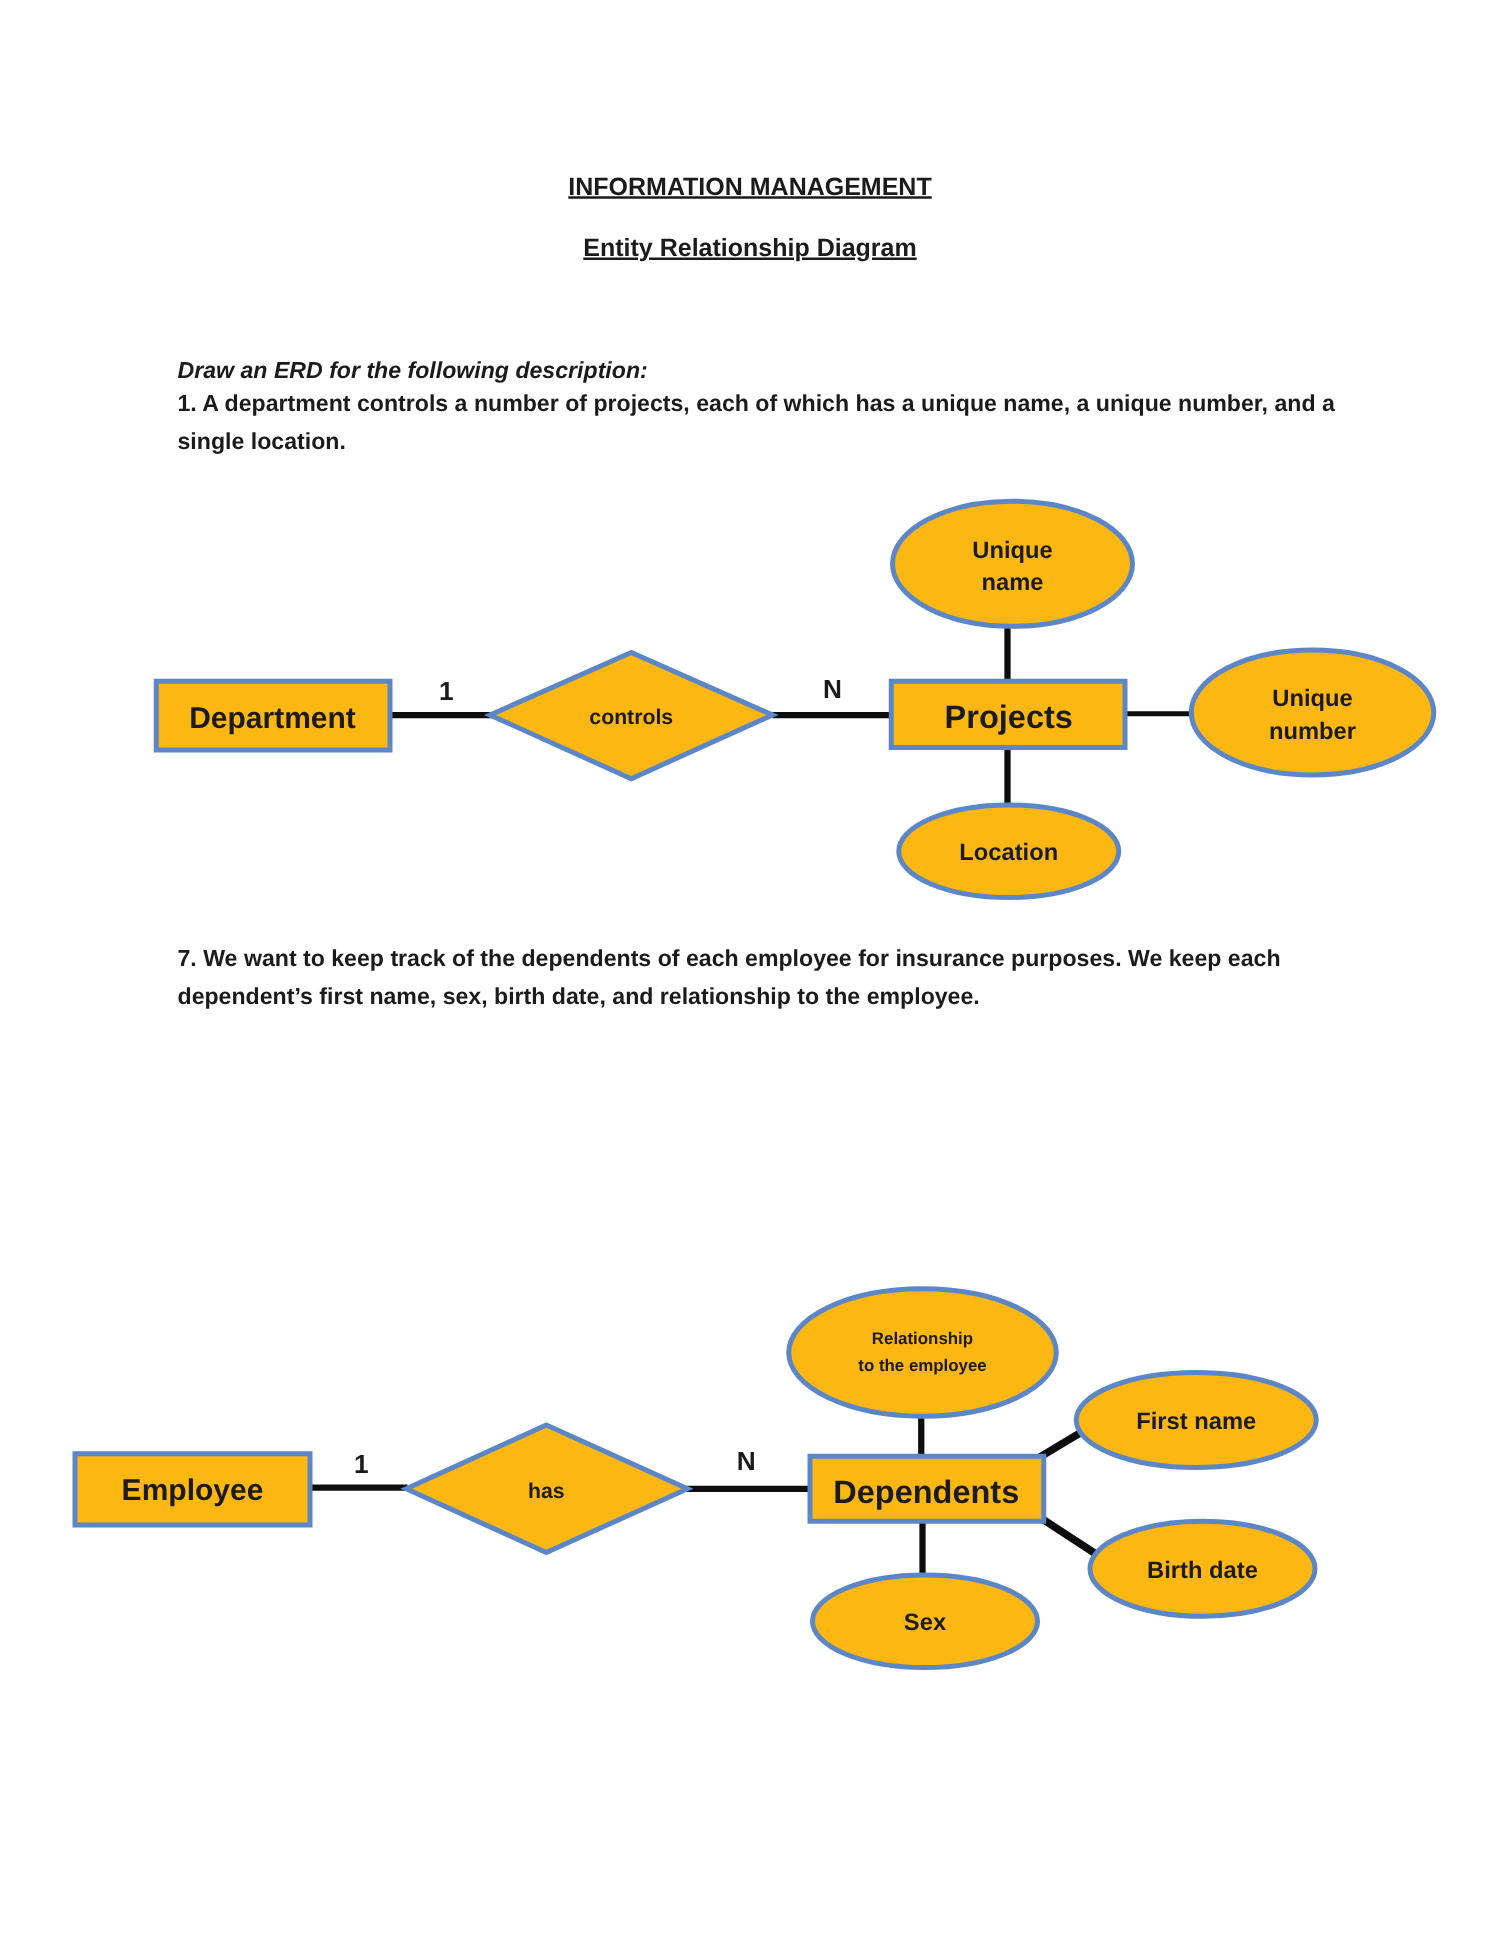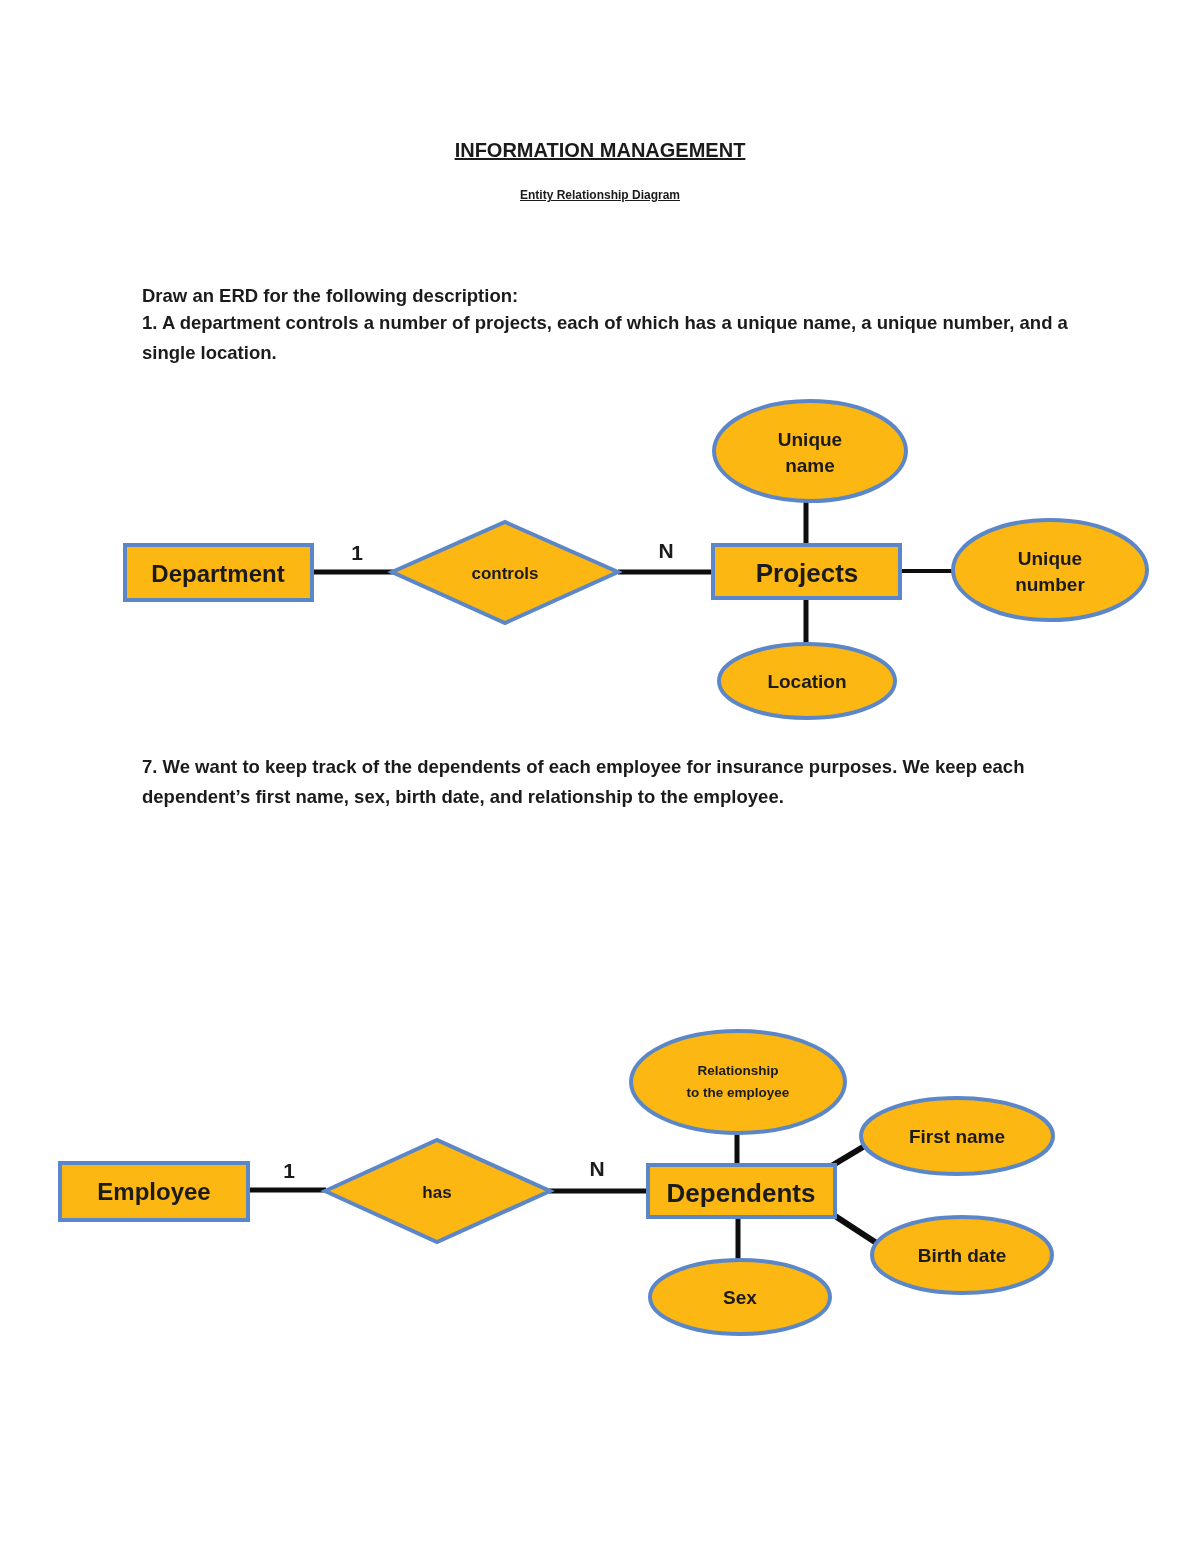--- a/index.html
+++ b/index.html
@@ -5,27 +5,27 @@
   html,body{margin:0;padding:0;background:#ffffff;}
   .page{
     position:relative;width:1200px;height:1553px;background:#ffffff;overflow:hidden;
     font-family:"Liberation Sans",sans-serif;color:var(--color-text,#1b1b1b);padding-left:24px;
   }
   .heading{
     position:absolute;left:0;width:1200px;text-align:center;margin:0;
     font-weight:bold;text-decoration:underline;color:var(--color-text,#1b1b1b);
   }
   .title{top:139px;font-size:20px;}
-  .subtitle{top:188px;font-size:12px;}
+  .subtitle{top:188px;font-size:20px;}
   .para{
     position:absolute;left:142px;width:940px;margin:0;
     font-size:18.5px;line-height:30px;font-weight:bold;
     color:var(--color-text,#1b1b1b);
   }
-  .intro{top:281px;}
+  .intro{top:281px;font-style:italic;}
   .item1{top:308px;}
   .item2{top:752px;}
   .erd{position:absolute;left:0;}
   #erd1{top:380px;}
   #erd2{top:1010px;}
   .shape{
     fill:var(--color-shape-fill,#FCB713);
     stroke:var(--color-shape-border,#5B87C9);
     stroke-width:4;
   }

